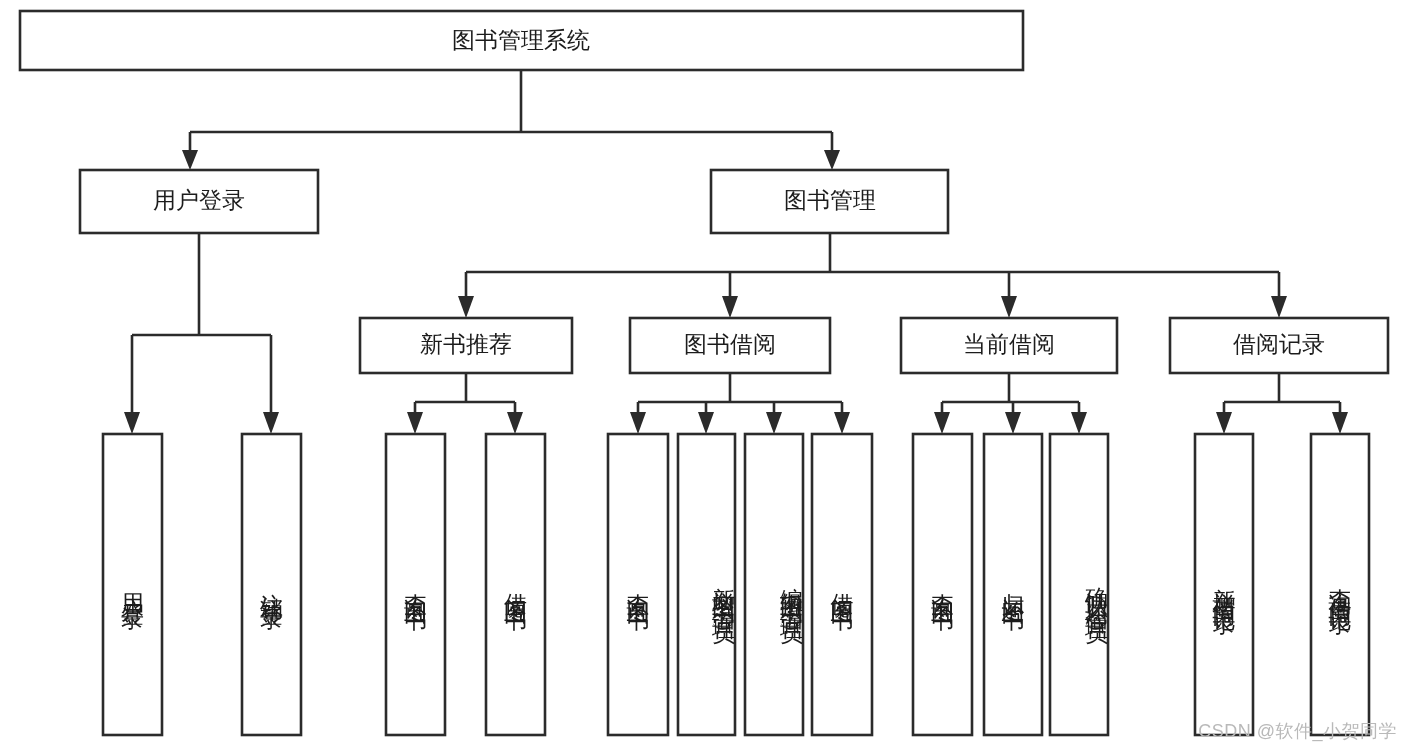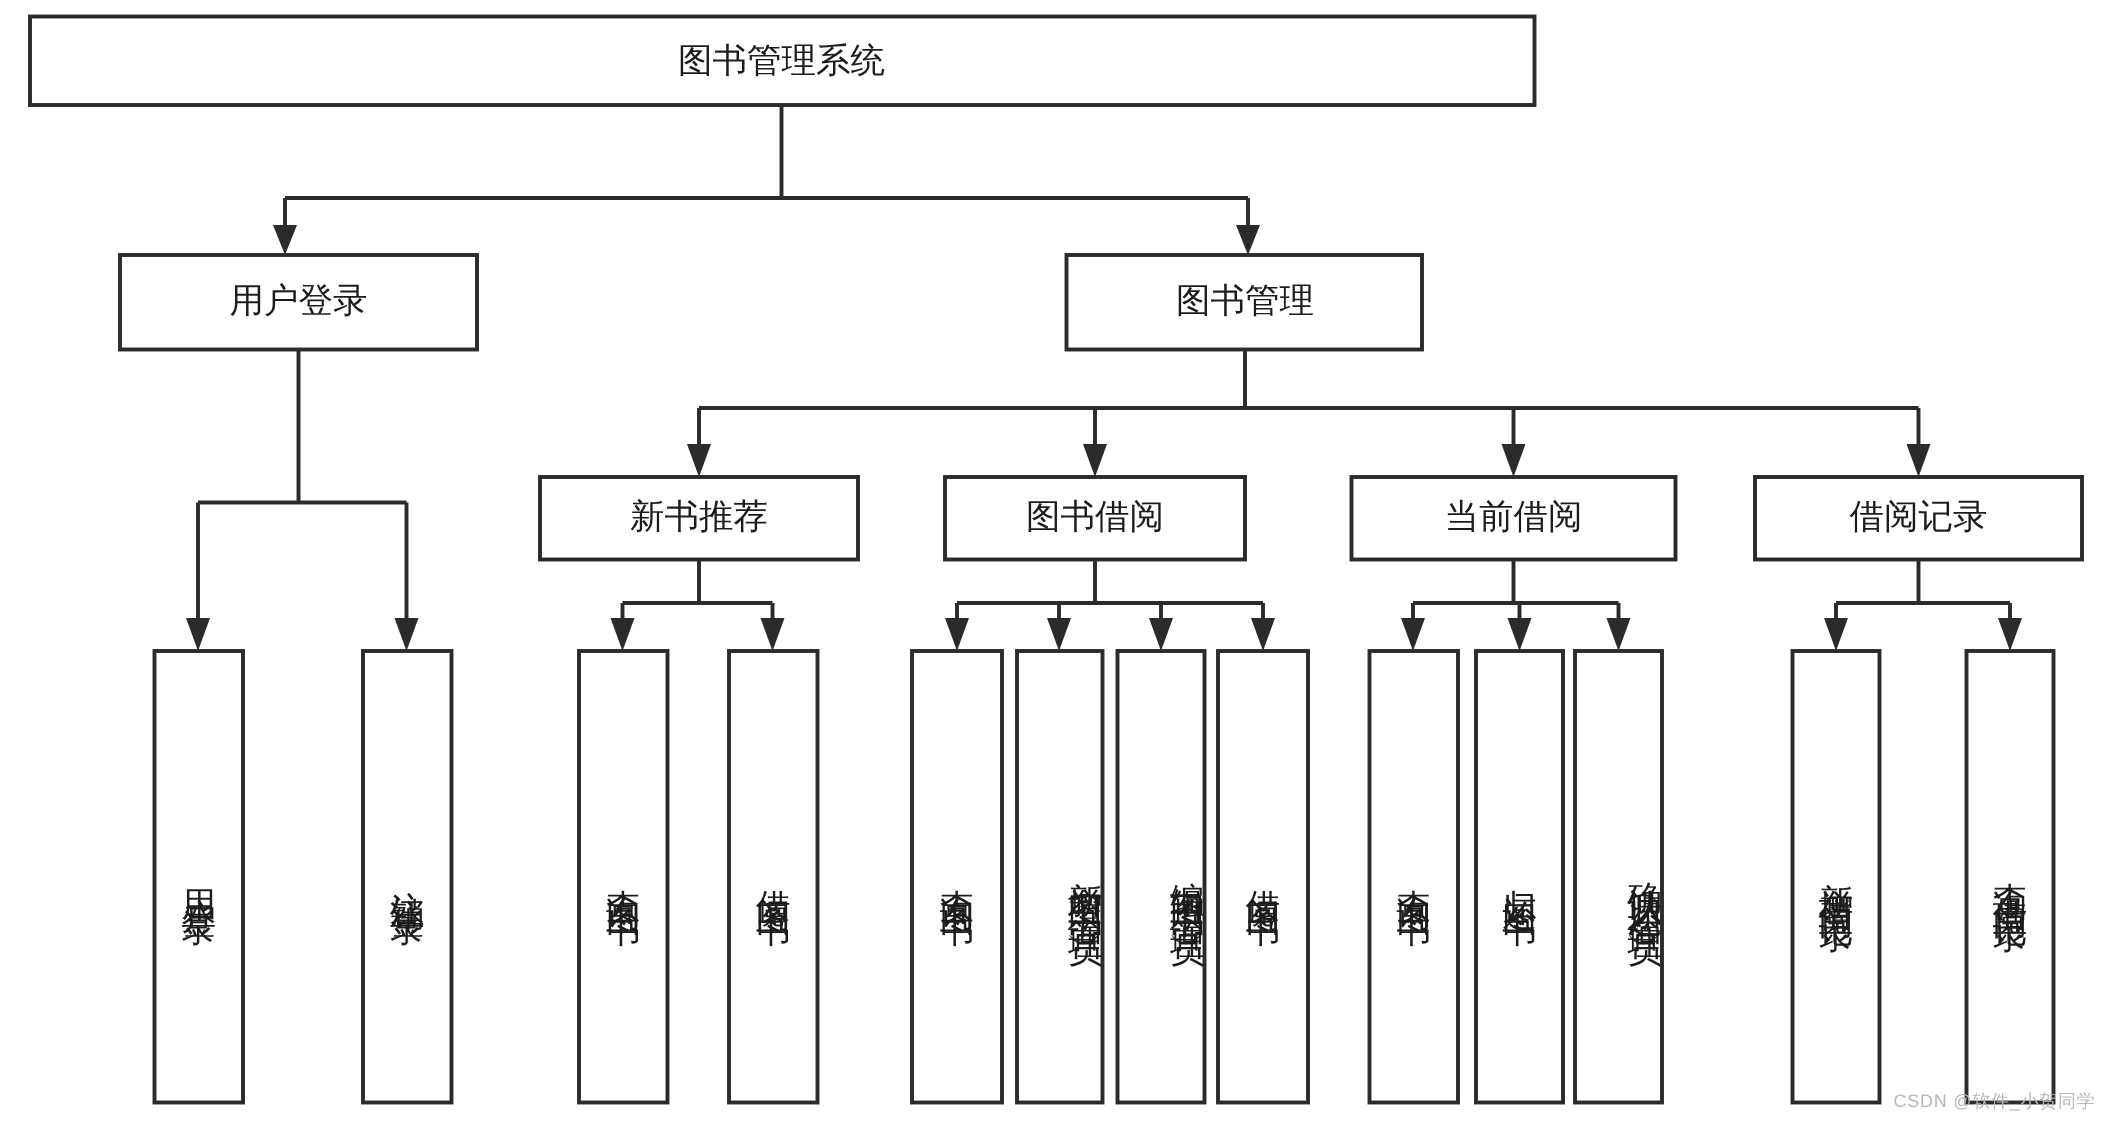--- a/index.html
+++ b/index.html
@@ -61,21 +61,21 @@
     line-height: 1.0;
     letter-spacing: 5px;
     color: #1c1c1c;
     pointer-events: none;
   }
   .watermark {
     position: absolute;
     right: 8px;
     bottom: 4px;
     font-family: "Liberation Sans", "DejaVu Sans", sans-serif;
-    font-size: 12px;
+    font-size: 18px;
     color: #b9b9b9;
     letter-spacing: 0.5px;
     white-space: nowrap;
   }
 </style>
 </head>
 <body>
 
 <div id="diagram-root">
 

